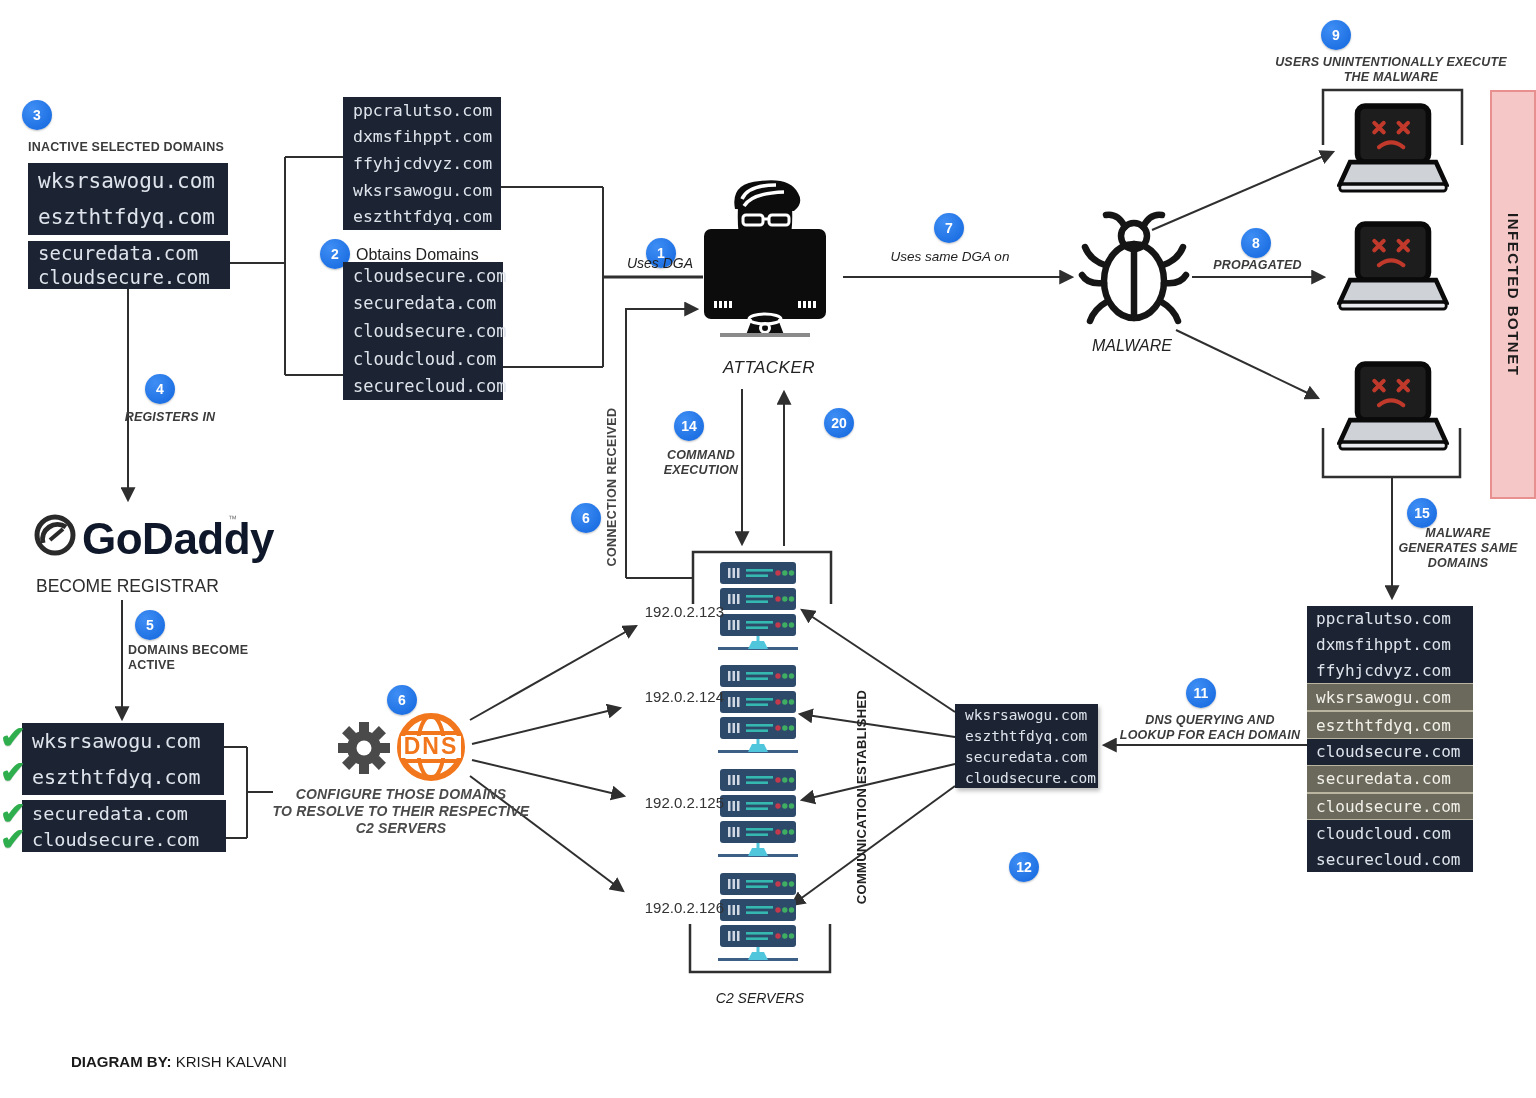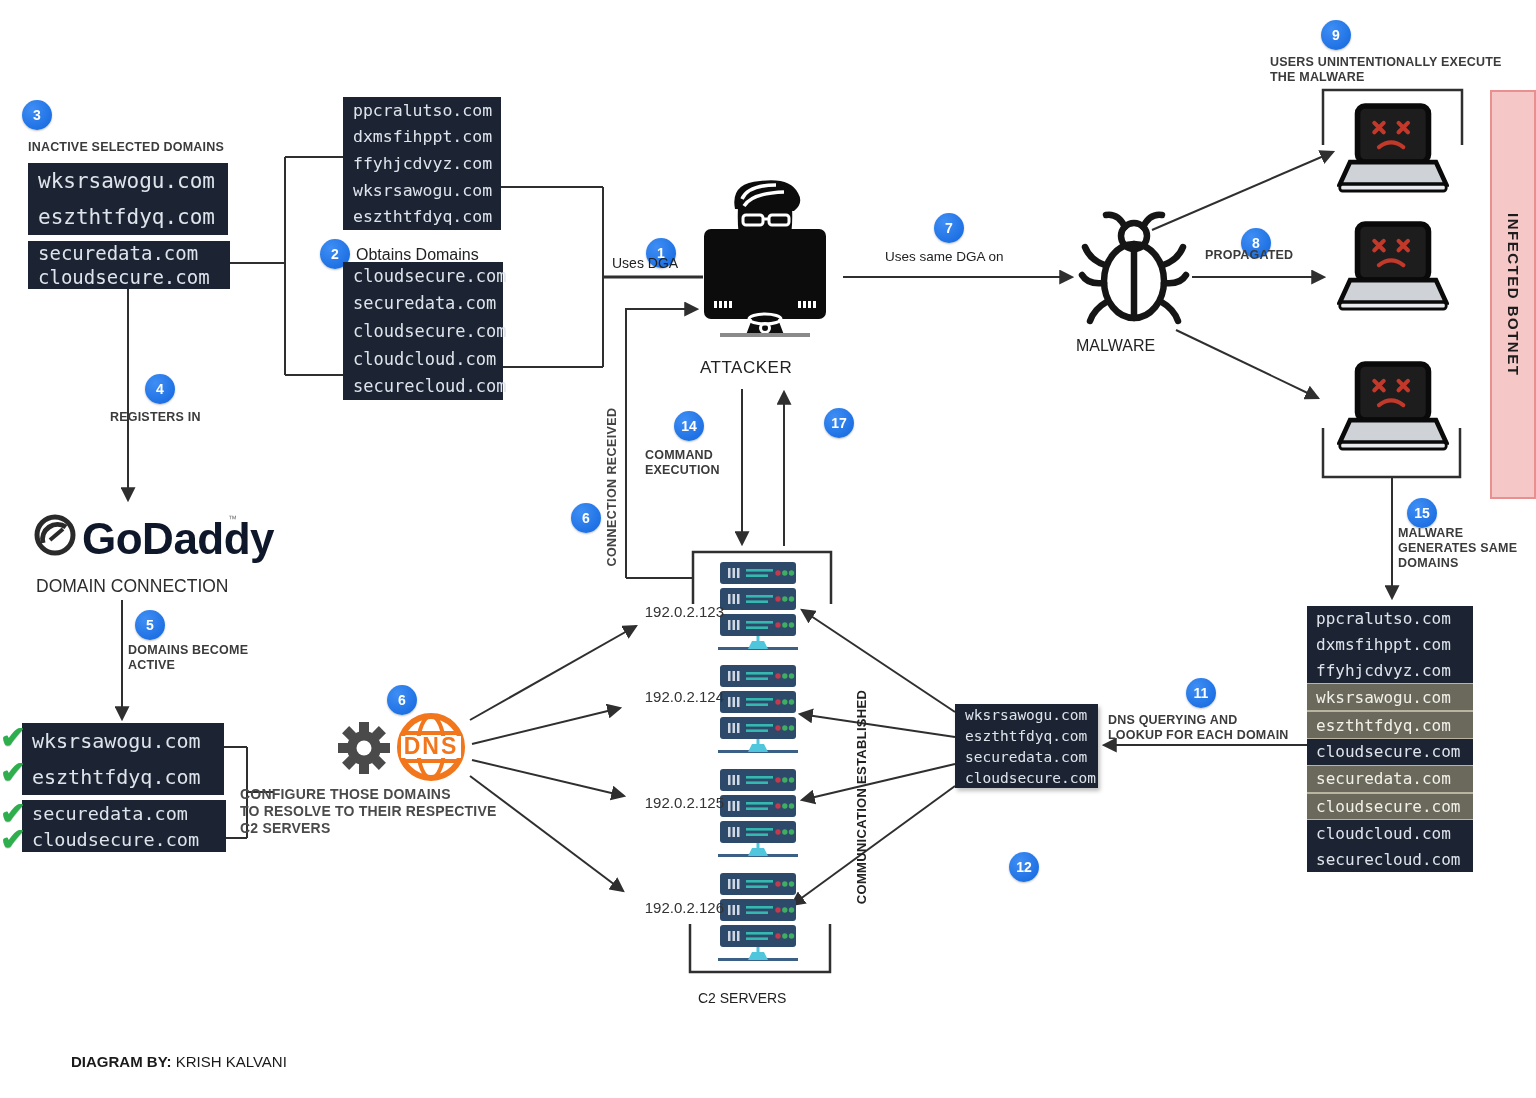--- a/index.html
+++ b/index.html
@@ -7,21 +7,21 @@
           font-family:"Liberation Sans",sans-serif;}
   svg.overlay{position:absolute;left:0;top:0;width:1536px;height:1098px;pointer-events:none;}
   .abs{position:absolute;}
   .badge{position:absolute;width:30px;height:30px;border-radius:50%;
          background:radial-gradient(circle at 35% 30%,#3f8ef5,#1266dd);
          color:#fff;font-weight:bold;font-size:14px;display:flex;align-items:center;justify-content:center;
          box-shadow:0 1px 2px rgba(0,0,0,.25);}
   .lbl{position:absolute;font-size:12.5px;font-weight:bold;color:#3b3b3b;line-height:1.2;
        white-space:pre-line;letter-spacing:.2px;}
   .lbl2{position:absolute;font-size:14px;font-weight:normal;color:#222;line-height:1.2;white-space:pre-line;}
-  .center{text-align:left;}
+  .center{text-align:center;font-style:italic;}
   .box{position:absolute;background:#1c2433;color:#dfe4ec;
        font-family:"DejaVu Sans Mono",monospace;display:flex;flex-direction:column;justify-content:center;}
   .box .row{padding:0 10px;white-space:nowrap;display:flex;align-items:center;}
   .genrow{padding:0 9px;white-space:nowrap;display:flex;align-items:center;height:26.6px;
           font-family:"DejaVu Sans Mono",monospace;font-size:16px;color:#dfe4ec;}
   .hl{background:#6b695c;color:#f2f1ea;border-top:1px solid #b9b5a0;border-bottom:1px solid #b9b5a0;}
   .vtext{position:absolute;display:flex;align-items:center;justify-content:center;white-space:nowrap;}
   .rot{transform:rotate(-90deg);}
   .banner{position:absolute;left:1490px;top:90px;width:42px;height:405px;background:#f6c7c7;
           border:2px solid #e89090;display:flex;align-items:center;justify-content:center;}
@@ -106,33 +106,33 @@
   <div class="badge" style="left:135px;top:610px;">5</div>
   <div class="badge" style="left:387px;top:685px;">6</div>
   <div class="badge" style="left:934px;top:213px;">7</div>
   <div class="badge" style="left:1241px;top:228px;">8</div>
   <div class="badge" style="left:1321px;top:20px;">9</div>
   <div class="badge" style="left:1407px;top:498px;">15</div>
   <div class="badge" style="left:1186px;top:678px;">11</div>
   <div class="badge" style="left:1009px;top:852px;">12</div>
   <div class="badge" style="left:571px;top:503px;">6</div>
   <div class="badge" style="left:674px;top:411px;">14</div>
-  <div class="badge" style="left:824px;top:408px;">17</div>
+  <div class="badge" style="left:824px;top:408px;">20</div>
 
   <div class="lbl2 center" style="left:612px;top:255px;width:96px;">Uses DGA</div>
   <div class="lbl2" style="left:356px;top:245px;font-size:16px;">Obtains Domains</div>
   <div class="lbl" style="left:28px;top:140px;">INACTIVE SELECTED DOMAINS</div>
   <div class="lbl center" style="left:110px;top:410px;width:120px;">REGISTERS IN</div>
   <div class="lbl" style="left:128px;top:643px;width:140px;">DOMAINS BECOME
 ACTIVE</div>
   <div class="lbl center" style="left:240px;top:786px;width:322px;font-size:14px;color:#4a4a4a;">CONFIGURE THOSE DOMAINS
 TO RESOLVE TO THEIR RESPECTIVE
 C2 SERVERS</div>
   <div class="lbl2 center" style="left:885px;top:249px;width:130px;font-size:13.5px;">Uses same DGA on</div>
-  <div class="lbl center" style="left:1205px;top:248px;width:105px;">PROPAGATED</div>
+  <div class="lbl center" style="left:1205px;top:258px;width:105px;">PROPAGATED</div>
   <div class="lbl center" style="left:1270px;top:55px;width:242px;">USERS UNINTENTIONALLY EXECUTE
 THE MALWARE</div>
   <div class="lbl center" style="left:1398px;top:526px;width:120px;">MALWARE
 GENERATES SAME
 DOMAINS</div>
   <div class="lbl center" style="left:1108px;top:713px;width:204px;">DNS QUERYING AND
 LOOKUP FOR EACH DOMAIN</div>
   <div class="vtext rot" style="left:527px;top:479px;width:170px;height:16px;font-size:12.5px;font-weight:600;color:#444;letter-spacing:.4px;">CONNECTION RECEIVED</div>
   <div class="lbl center" style="left:645px;top:448px;width:112px;">COMMAND
 EXECUTION</div>
@@ -164,21 +164,21 @@
 
   <div class="abs" style="left:30px;top:506px;width:210px;height:58px;">
     <svg width="210" height="58" viewBox="0 0 210 58">
       <circle cx="25" cy="29" r="18" fill="none" stroke="#2a2a2a" stroke-width="5"></circle>
       <path d="M13 37 A 15 15 0 0 1 36 21" fill="none" stroke="#2a2a2a" stroke-width="5"></path>
       <path d="M20 34 L33 23" fill="none" stroke="#2a2a2a" stroke-width="4"></path>
     </svg>
     <span class="gd-text" style="position:absolute;left:52px;top:8px;">GoDaddy</span>
     <span style="position:absolute;left:198px;top:8px;font-size:9px;color:#777;">™</span>
   </div>
-  <div class="abs" style="left:36px;top:576px;font-size:17.5px;color:#2d2d2d;">DOMAIN CONNECTION</div>
+  <div class="abs" style="left:36px;top:576px;font-size:17.5px;color:#2d2d2d;">BECOME REGISTRAR</div>
 
   <div class="box" style="left:22px;top:723px;width:202px;height:72px;font-size:20px;">
     <div class="row" style="height:36px;">wksrsawogu.com</div>
     <div class="row" style="height:36px;">eszthtfdyq.com</div>
   </div>
   <div class="box" style="left:22px;top:800px;width:204px;height:52px;font-size:18.5px;">
     <div class="row" style="height:26px;">securedata.com</div>
     <div class="row" style="height:26px;">cloudsecure.com</div>
   </div>
   <span class="check" style="left:0px;top:722px;">✔</span>

